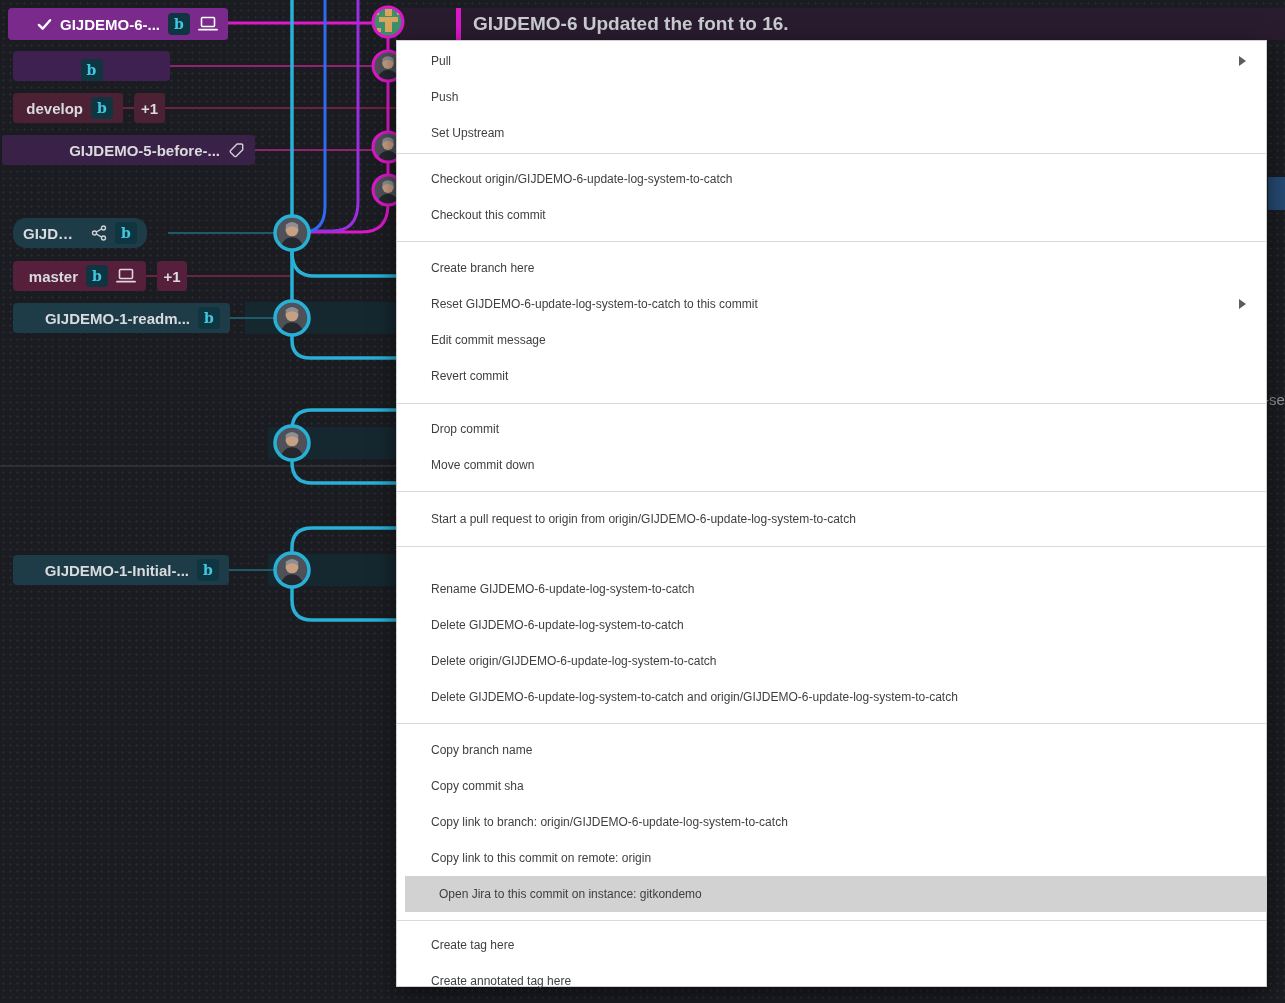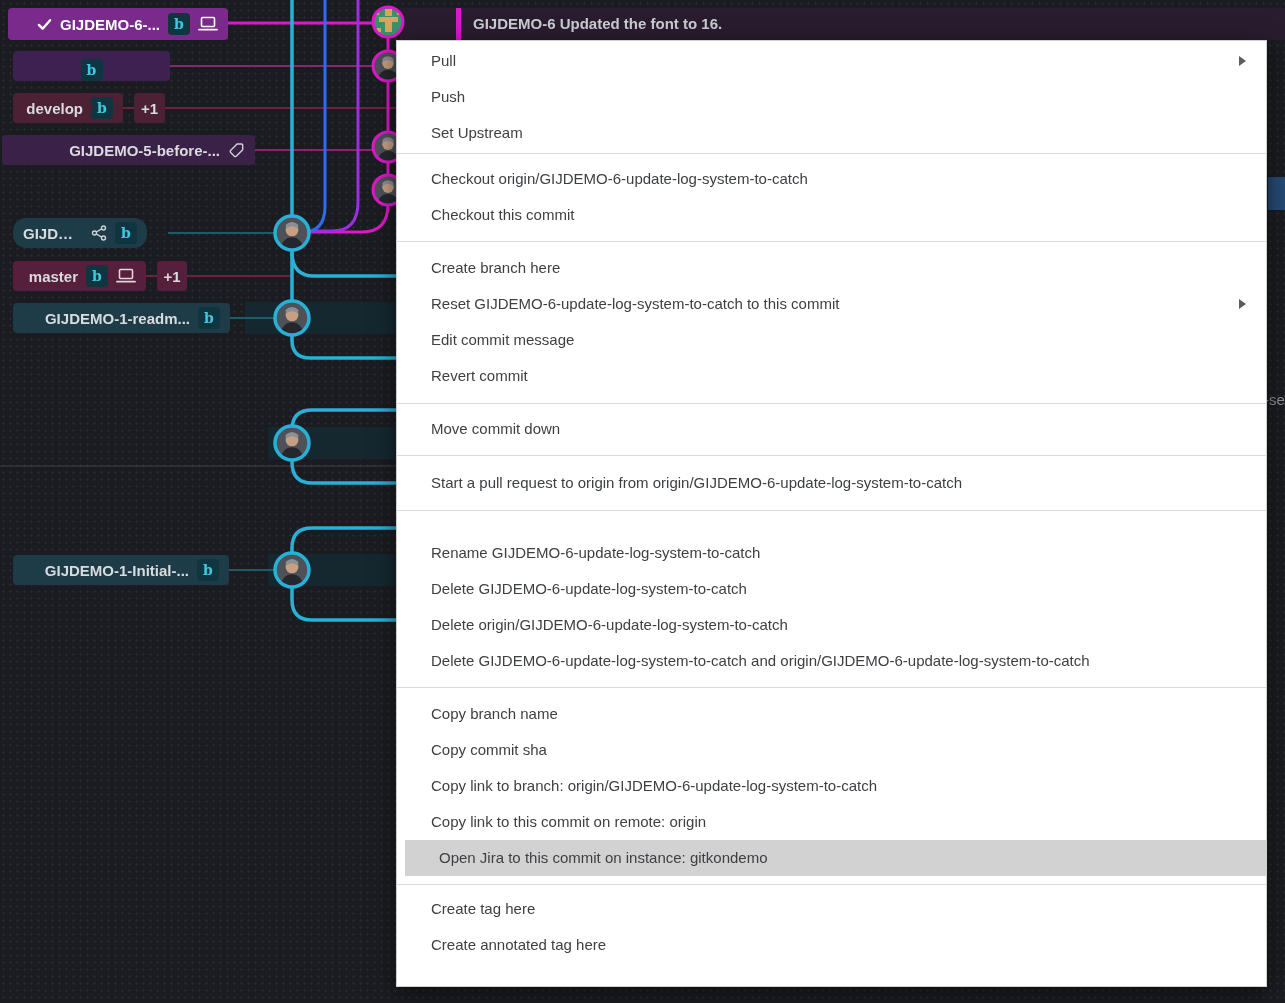--- a/index.html
+++ b/index.html
@@ -15,21 +15,21 @@
   }
   
   .row-tint{position:absolute;z-index:0;}
   .row-selected{left:400px;top:8px;width:885px;height:32px;background:#2a1c2f;}
   .row-teal{background:#152830;width:151px;left:245px;height:32px;}
   
   svg.graph{position:absolute;left:0;top:0;z-index:1;}
   
   .col-divider{position:absolute;left:456px;top:8px;width:5px;height:32px;background:#dc18c8;z-index:2;}
   .commit-msg{position:absolute;left:473px;top:8px;height:32px;line-height:32px;
-    color:#c9ccd1;font-size:15px;font-weight:600;z-index:2;white-space:nowrap;}
+    color:#c9ccd1;font-size:19px;font-weight:600;z-index:2;white-space:nowrap;}
   
   .pill{position:absolute;z-index:3;height:30px;border-radius:4px;
     display:flex;align-items:center;gap:8px;padding:0 10px;box-sizing:border-box;
     font-size:15px;font-weight:600;color:#d9dbde;white-space:nowrap;overflow:hidden;cursor:pointer;justify-content:flex-end;}
   .pill .lbl{overflow:hidden;text-overflow:ellipsis;}
   .badge{width:22px;height:22px;border-radius:4px;background:#0f3540;flex:0 0 auto;
     display:flex;align-items:center;justify-content:center;
     color:#41c8e0;font-size:14px;font-weight:700;font-family:"DejaVu Serif", serif;}
   .p1{left:8px;top:8px;width:220px;height:32px;background:#7a2a8a;color:#ffffff;font-weight:700;}
   .p2{left:13px;top:51px;width:157px;background:#3e2150;flex-direction:column;}
@@ -53,21 +53,21 @@
   .sec{box-sizing:border-box;}
   .sec + .sec{border-top:1px solid #dadada;}
   .s1{padding:2px 0;}
   .s2{padding:7px 0 8px;}
   .s3{padding:8px 0 9px;}
   .s4{padding:7px 0 8px;}
   .s5{padding:9px 0;}
   .s6{padding:24px 0 8px;}
   .s7{padding:8px 0;}
   .s8{padding:6px 0;}
-  .mi{height:36px;line-height:36px;padding:0 20px 0 34px;font-size:15px;color:#3d3f42;
+  .mi{height:36px;line-height:36px;padding:0 20px 0 34px;font-size:12px;color:#3d3f42;
     display:flex;align-items:center;cursor:pointer;}
   .mi .mi-label{flex:1 1 auto;white-space:nowrap;overflow:hidden;}
   .mi.hl{background:#d2d2d2;margin-left:8px;}
   .submenu-arrow{flex:0 0 auto;width:0;height:0;margin-left:12px;
     border-left:7px solid #5d5d5d;border-top:5px solid transparent;border-bottom:5px solid transparent;}
 </style>
 </head>
 <body class="dots">
 
 <div class="row-tint row-selected dots"></div>
@@ -268,20 +268,23 @@
     <div class="mi">
       <span class="mi-label">Edit commit message</span>
     </div>
     <div class="mi">
       <span class="mi-label">Revert commit</span>
     </div>
   </div>
 
   <div class="sec s4">
     <div class="mi">
+      <span class="mi-label">Drop commit</span>
+    </div>
+    <div class="mi">
       <span class="mi-label">Move commit down</span>
     </div>
   </div>
 
   <div class="sec s5">
     <div class="mi">
       <span class="mi-label">Start a pull request to origin from origin/GIJDEMO-6-update-log-system-to-catch</span>
     </div>
   </div>
 

